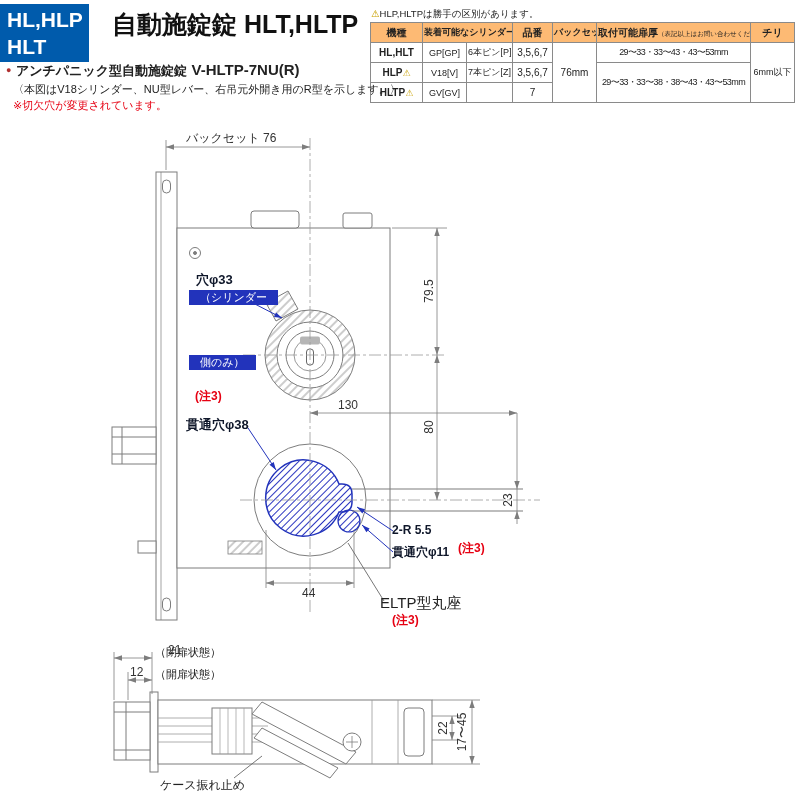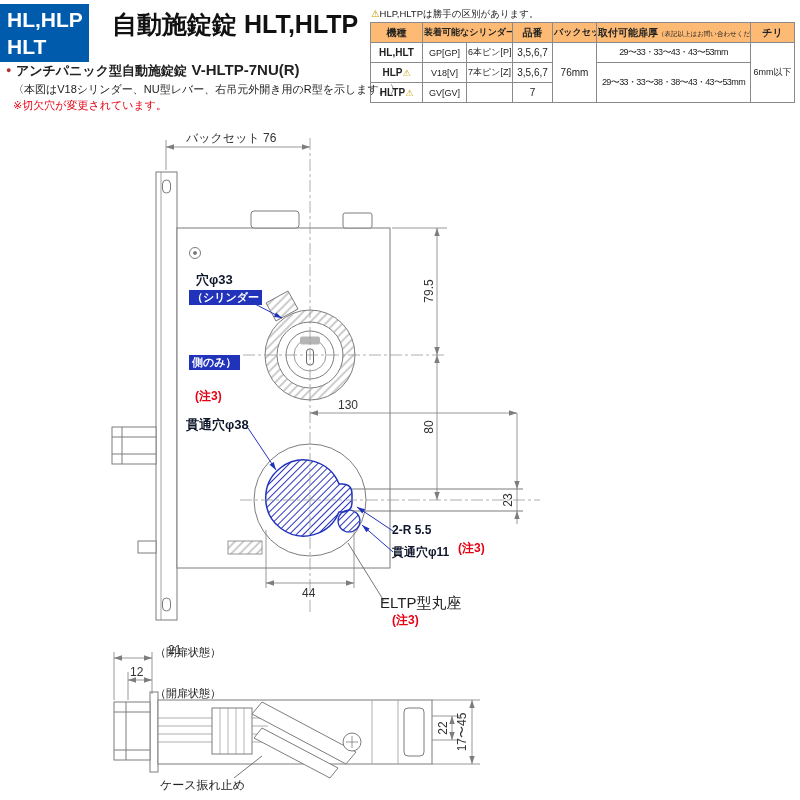--- a/index.html
+++ b/index.html
@@ -17,21 +17,21 @@
   .warn{color:#c9a100;}
   table.spec{position:absolute;left:370px;top:22px;border-collapse:collapse;table-layout:fixed;width:424px;}
   .spec th,.spec td{border:1px solid #8a8a8a;text-align:center;padding:0 1px;font-size:10px;
                     white-space:nowrap;overflow:hidden;height:19px;}
   .spec th{background:#fdba74;font-weight:bold;}
   .spec .bold{font-weight:bold;}
   .spec .sm{font-size:9px;margin-top:12px;}
   .spec .tight{font-size:9px;letter-spacing:-0.6px;margin-left:16px;}
   .spec .xs{font-size:6.5px;font-weight:normal;}
   .bluebox{position:absolute;background:#2233bb;color:#fff;font-size:11px;line-height:15px;
-           padding:0 3px;font-weight:bold;white-space:nowrap;}
+           padding:0 11px;font-weight:normal;white-space:nowrap;}
   svg{position:absolute;left:0;top:0;}
 </style>
 </head>
 <body>
 
 <svg width="800" height="800" viewBox="0 0 800 800">
   <defs>
     <pattern id="hg" width="6" height="6" patternUnits="userSpaceOnUse" patternTransform="rotate(45)">
       <line x1="3" y1="0" x2="3" y2="6" stroke="#9a9a9a" stroke-width="1"></line>
     </pattern>
@@ -194,16 +194,16 @@
 <div class="lbl blue" style="left:392px;top:544px;font-size:12px;">貫通穴φ11</div>
 <div class="lbl red" style="left:458px;top:540px;font-size:12px;font-weight:bold;">(注3)</div>
 
 <div class="lbl dim" style="left:302px;top:586px;">44</div>
 <div class="lbl" style="left:380px;top:594px;font-size:15px;">ELTP型丸座</div>
 <div class="lbl red" style="left:392px;top:612px;font-size:12px;font-weight:bold;">(注3)</div>
 
 <div class="lbl dim" style="left:120px;top:643px;margin-left:48px;">21</div>
 <div class="lbl" style="left:155px;top:645px;font-size:11px;">（閉扉状態）</div>
 <div class="lbl dim" style="left:130px;top:665px;">12</div>
-<div class="lbl" style="left:155px;top:667px;font-size:11px;margin-top:19px;">（開扉状態）</div>
+<div class="lbl" style="left:155px;top:667px;font-size:11px;">（開扉状態）</div>
 <div class="rlbl dim" style="left:443px;top:728px;">22</div>
 <div class="rlbl dim" style="left:462px;top:732px;">17〜45</div>
 <div class="lbl" style="left:160px;top:777px;font-size:12px;">ケース振れ止め</div>
 
 </body></html>

